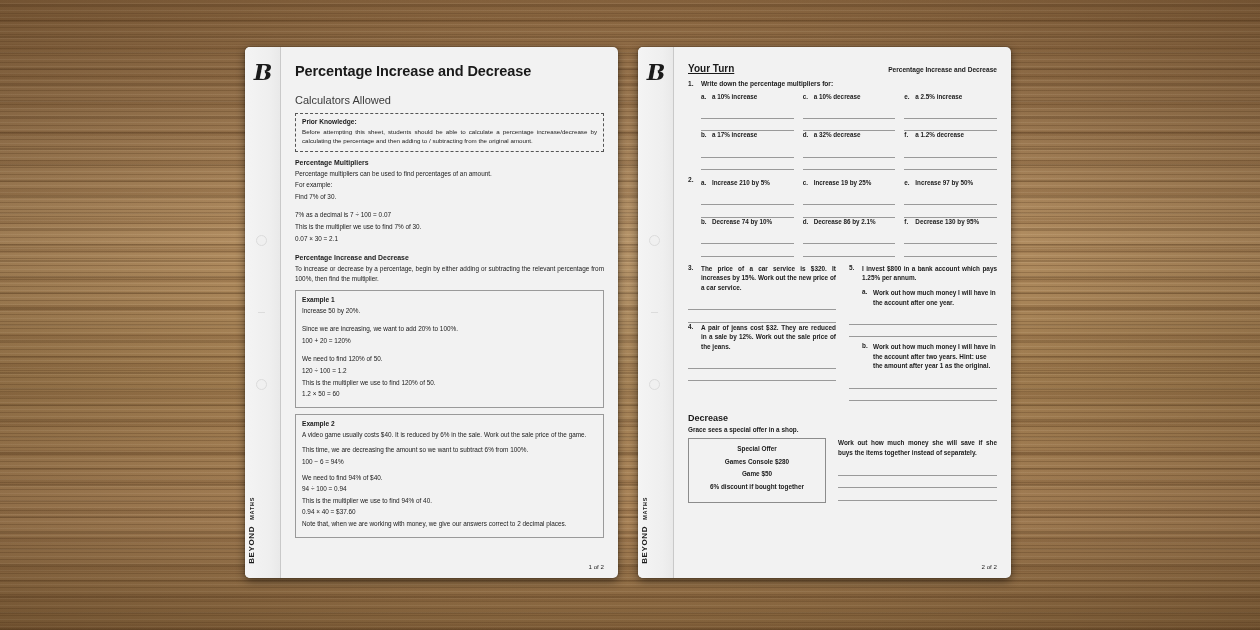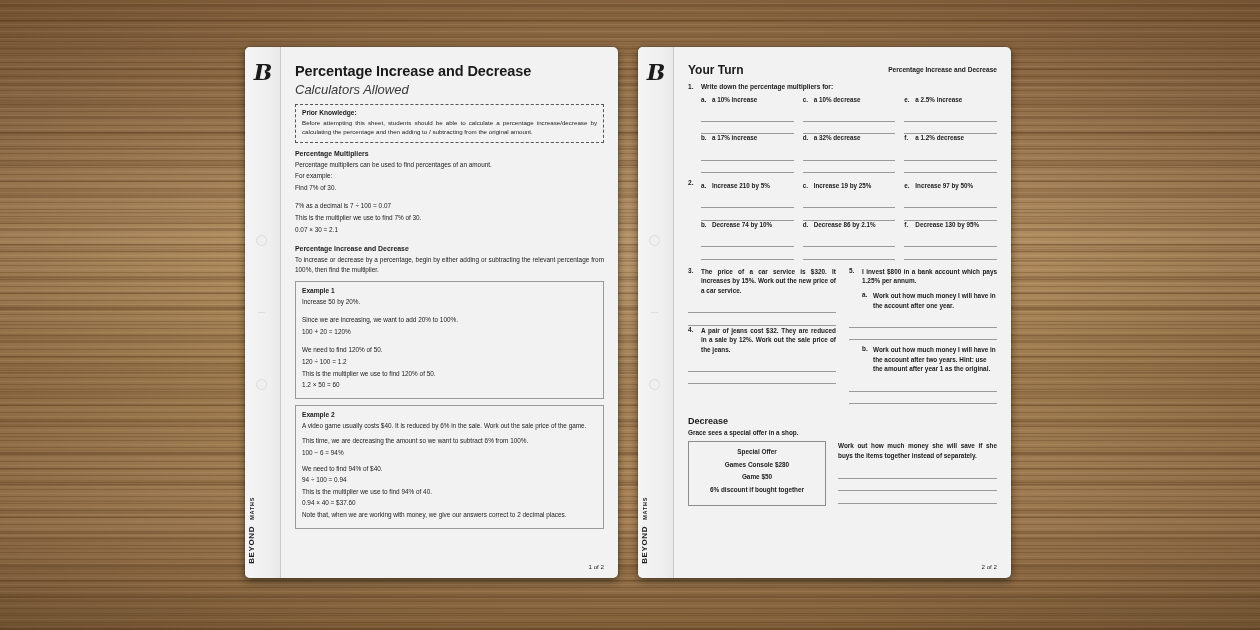--- a/index.html
+++ b/index.html
@@ -139,25 +139,24 @@
     color: #1a1a1a;
   }
 
   h1.title {
     font-size: 14.5px;
     font-weight: bold;
     letter-spacing: -0.1px;
     line-height: 1.15;
   }
   .subtitle {
-    font-size: 13px;
+    font-size: 11px;
     color: #3a3a3a;
-    margin-top: 2px;
+    margin-top: 14px;
     margin-bottom: 7px;
-    font-style: italic;
   }
 
   .prior-box {
     border: 1px dashed #555;
     padding: 4px 6px 5px 6px;
     margin-bottom: 7px;
   }
   .prior-title { font-size: 6.6px; font-weight: bold; margin-bottom: 3px;}
   .prior-text  { font-size: 6.2px; line-height: 1.45; text-align: justify;}
 
@@ -182,21 +181,21 @@
     font-size: 6.2px;
     color: #222;
   }
 
   
   .p2-head {
     display: flex;
     justify-content: space-between;
     align-items: flex-start;
   }
-  .yourturn { font-size: 12px; font-weight: bold; }
+  .yourturn { font-size: 10px; font-weight: bold; text-decoration: underline; }
   .p2-running { font-size: 6.6px; font-weight: bold; margin-top: 3px; }
 
   .qrow { display: flex; margin-top: 5px; }
   .qnum { width: 13px; flex: 0 0 13px; font-size: 6.6px; font-weight: bold; padding-top: 0.5px;}
   .qbody { flex: 1 1 auto; }
   .qtext { font-size: 6.6px; font-weight: bold; line-height: 1.45; }
 
   .cols3 { display: flex; gap: 9px; margin-top: 4px; }
   .col3 { flex: 1 1 0; }
   .item-label { font-size: 6.3px; font-weight: bold; line-height: 1.4; display:flex; gap:4px;}

